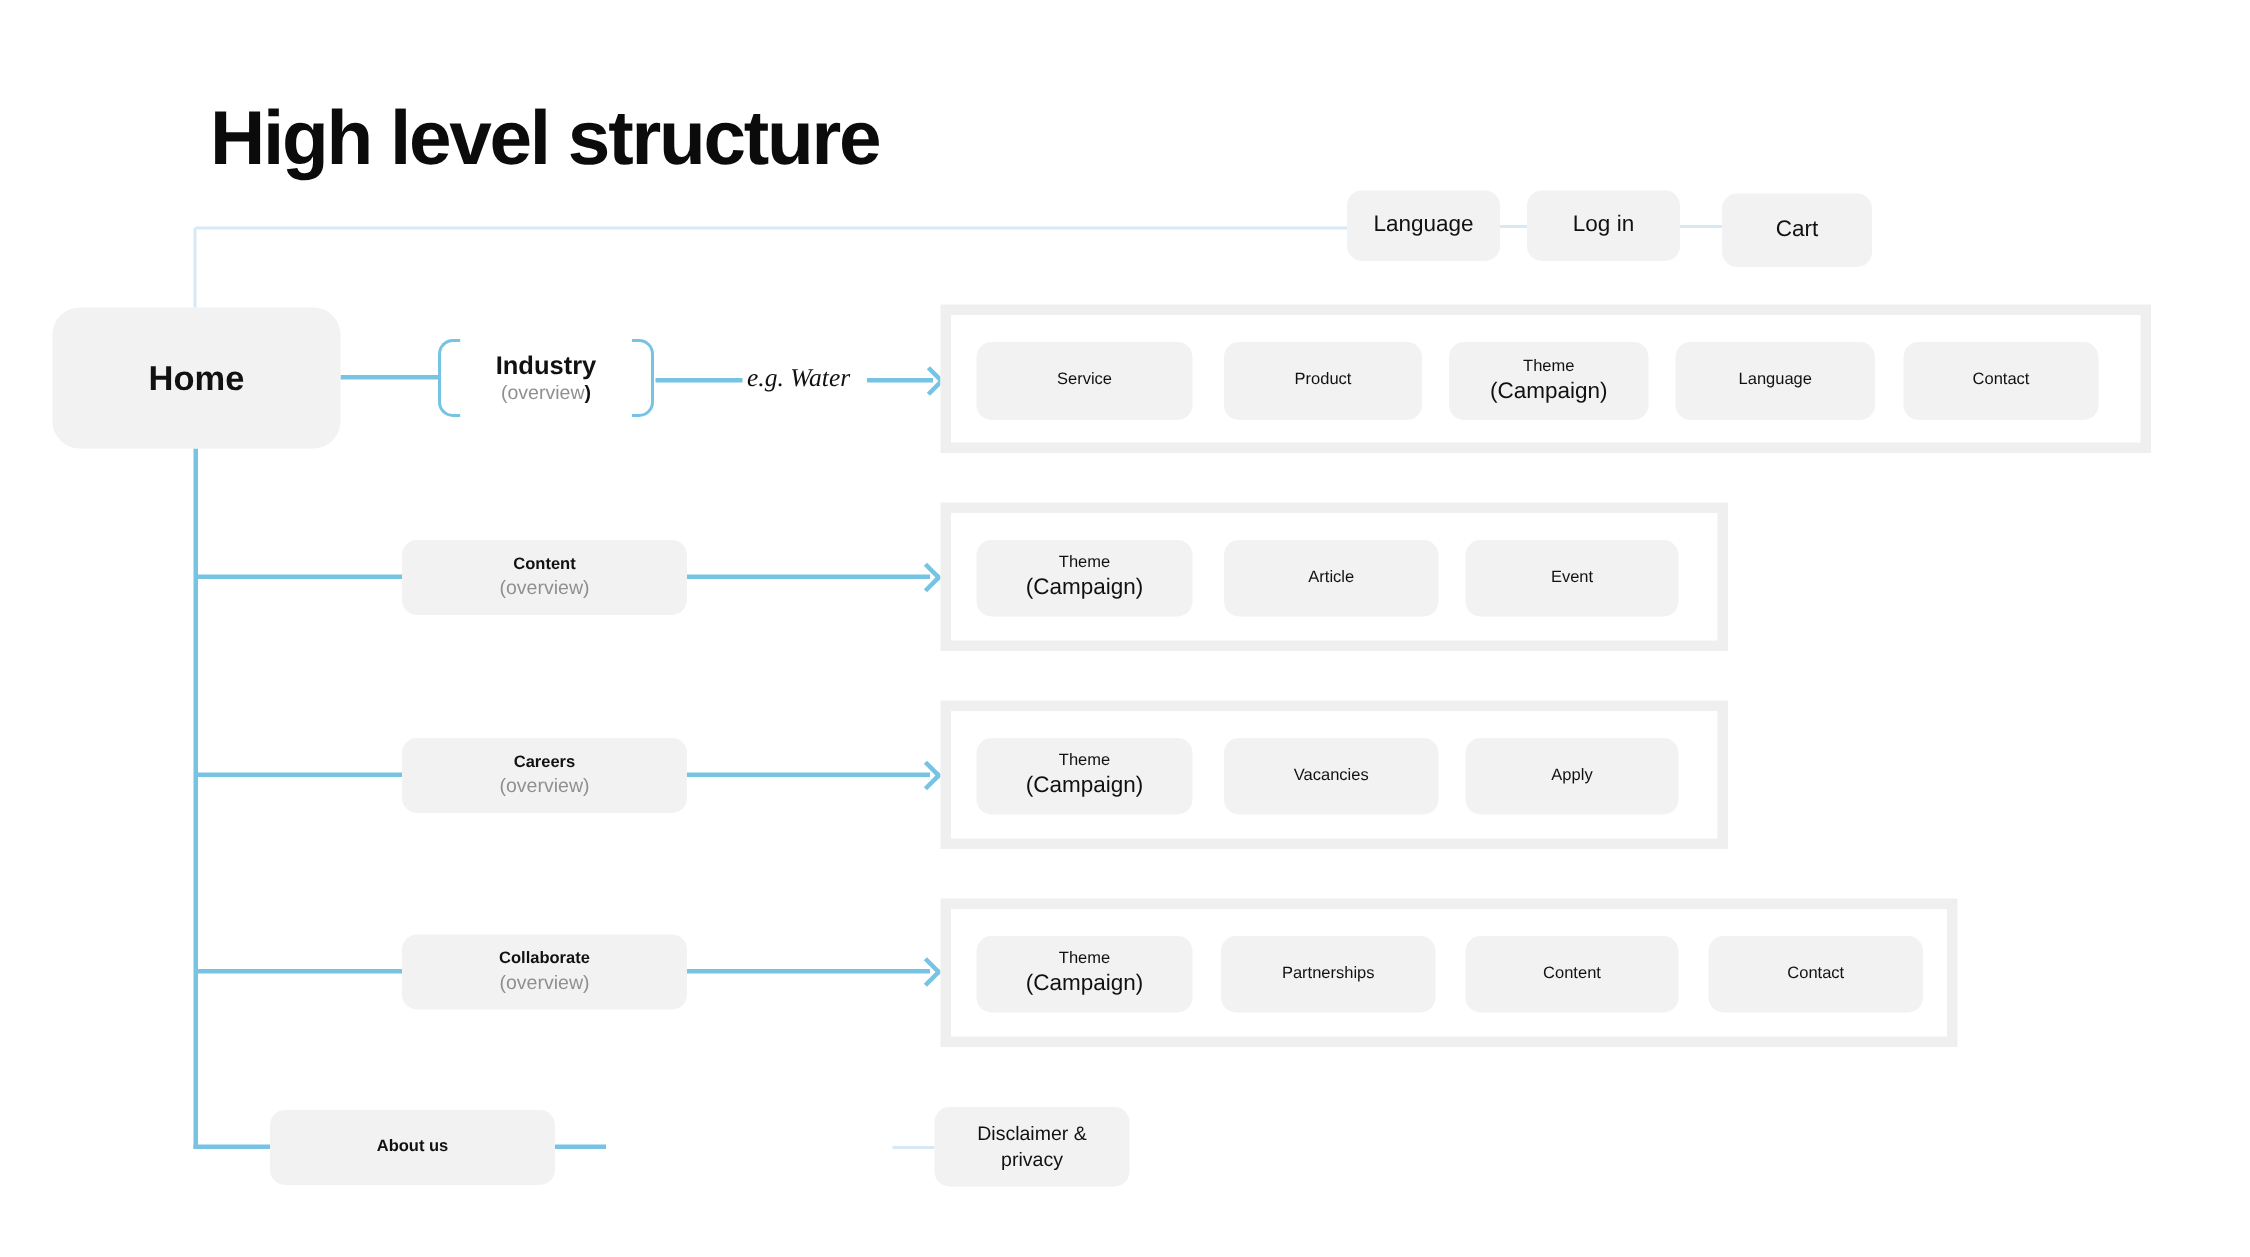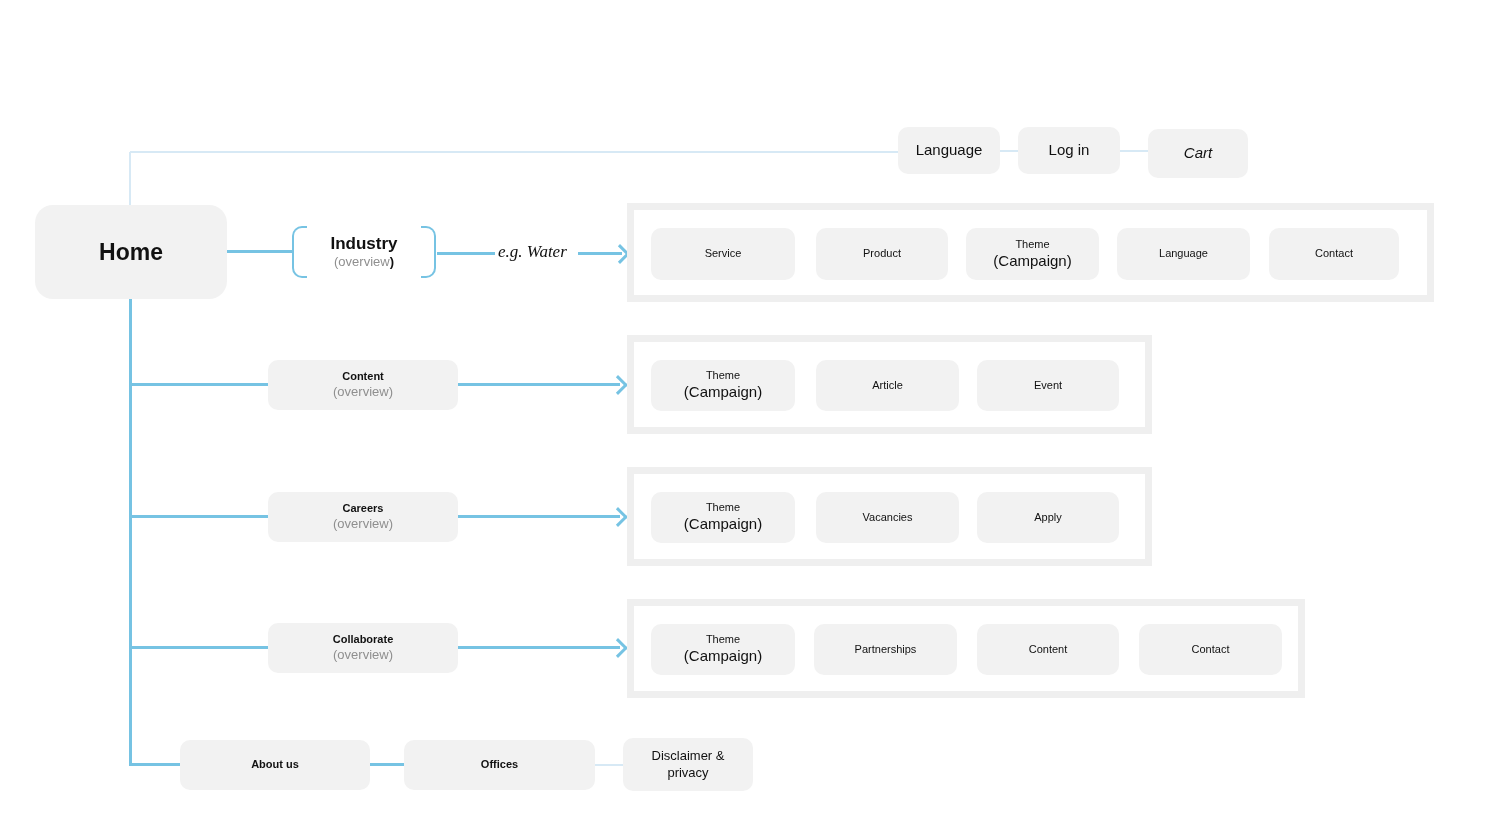--- a/index.html
+++ b/index.html
@@ -40,20 +40,21 @@
   .bracket-node .sub .close{color:#111;font-weight:bold;}
 
   .annotation{position:absolute;font-family:"Liberation Serif","DejaVu Serif",serif;font-style:italic;font-size:17px;color:#111;white-space:nowrap;}
   .misspell{text-decoration-style:wavy;text-decoration-color:#e0341b;text-decoration-thickness:1px;text-underline-offset:2px;}
 </style>
 </head>
 <body>
 
 <div id="canvas">
 
+  <div class="title">High level structure</div>
 
   <div class="hline pale" style="left:130px;top:151px;width:768px;height:2px;"></div>
   <div class="vline pale" style="left:129px;top:152px;width:2px;height:53px;"></div>
   <div class="hline pale" style="left:1000px;top:150px;width:18px;height:2px;"></div>
   <div class="hline pale" style="left:1120px;top:150px;width:28px;height:2px;"></div>
   <div class="hline pale" style="left:595px;top:764px;width:28px;height:2px;"></div>
 
   <div class="vline strong" style="left:129px;top:299px;width:3px;height:467px;"></div>
   <div class="hline strong" style="left:129px;top:763px;width:52px;height:3px;"></div>
   <div class="hline strong" style="left:130px;top:383px;width:138px;height:3px;"></div>
@@ -75,21 +76,21 @@
   <div class="arrowhead" style="left:611px;top:641px;"></div>
 
   <div class="hline strong" style="left:370px;top:763px;width:34px;height:3px;"></div>
 
   <div class="node navbtn" style="left:898px;top:127px;width:102px;height:47px;">
     <span class="l1">Language</span>
   </div>
   <div class="node navbtn" style="left:1018px;top:127px;width:102px;height:47px;">
     <span class="l1">Log in</span>
   </div>
-  <div class="node navbtn" style="left:1148px;top:129px;width:100px;height:49px;font-style:italic;">
+  <div class="node navbtn" style="left:1148px;top:129px;width:100px;height:49px;">
     <span class="l1">Cart</span>
   </div>
 
   <div class="node home" style="left:35px;top:205px;width:192px;height:94px;">
     <span class="l1">Home</span>
   </div>
 
   <div class="bracket-node" style="left:292px;top:226px;width:144px;height:52px;">
     <span class="bracket left"></span>
     <span class="bracket right"></span>
@@ -168,21 +169,18 @@
   <div class="node" style="left:977px;top:624px;width:142px;height:51px;">
     <span class="l1">Content</span>
   </div>
   <div class="node" style="left:1139px;top:624px;width:143px;height:51px;">
     <span class="l1">Contact</span>
   </div>
 
   <div class="node bold" style="left:180px;top:740px;width:190px;height:50px;">
     <span class="l1">About us</span>
   </div>
-  <div class="node bold" style="left:404px;top:740px;width:191px;height:50px;">
-    <span class="l1">Offices</span>
-  </div>
   <div class="node small" style="left:623px;top:738px;width:130px;height:53px;">
     <span class="l1">Disclaimer &amp;</span>
     <span class="l2">privacy</span>
   </div>
 
 </div>
 
 </body></html>

